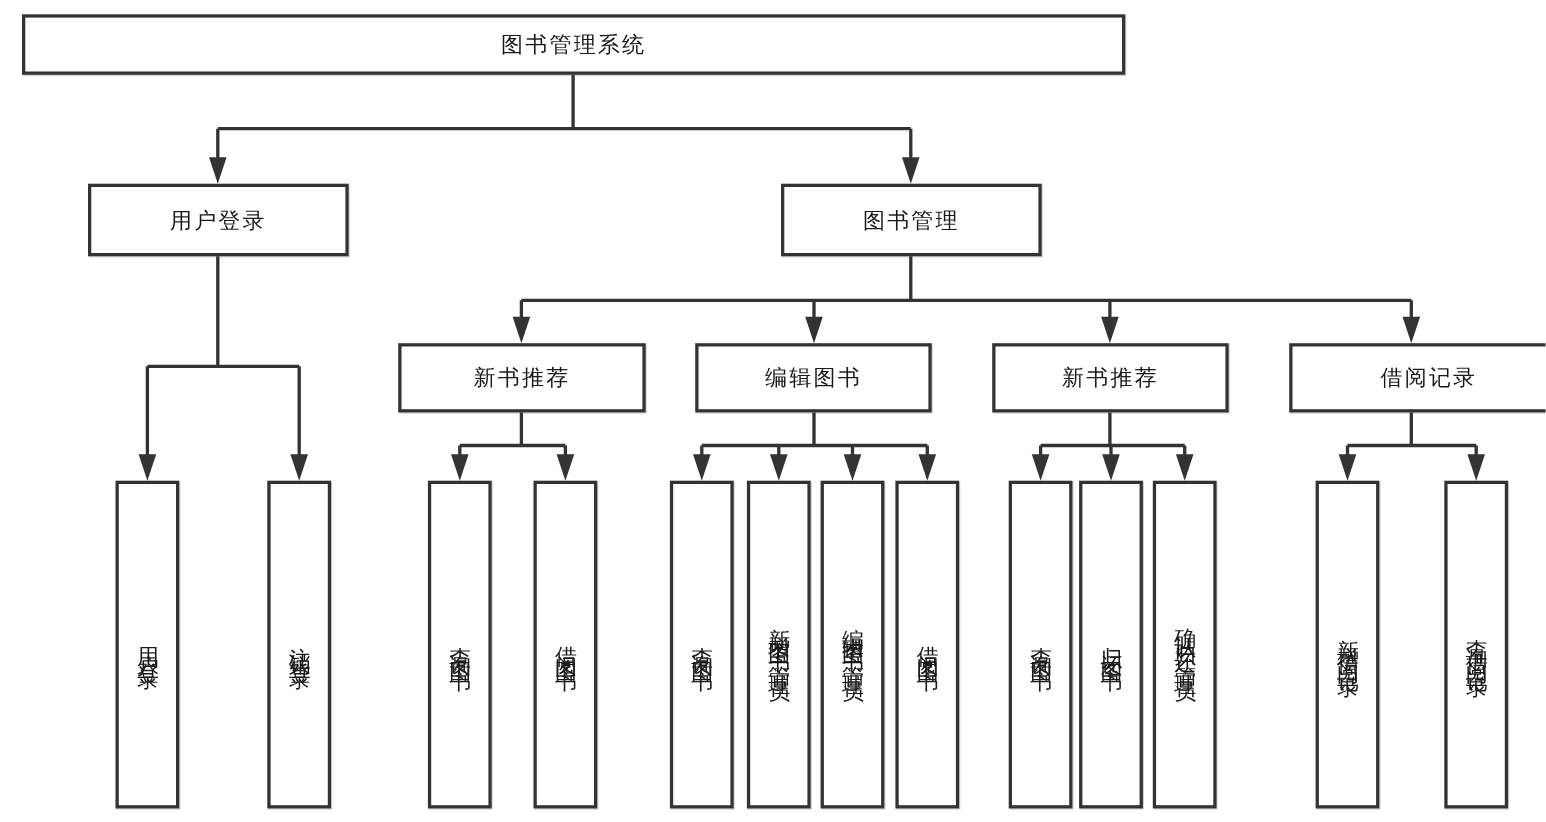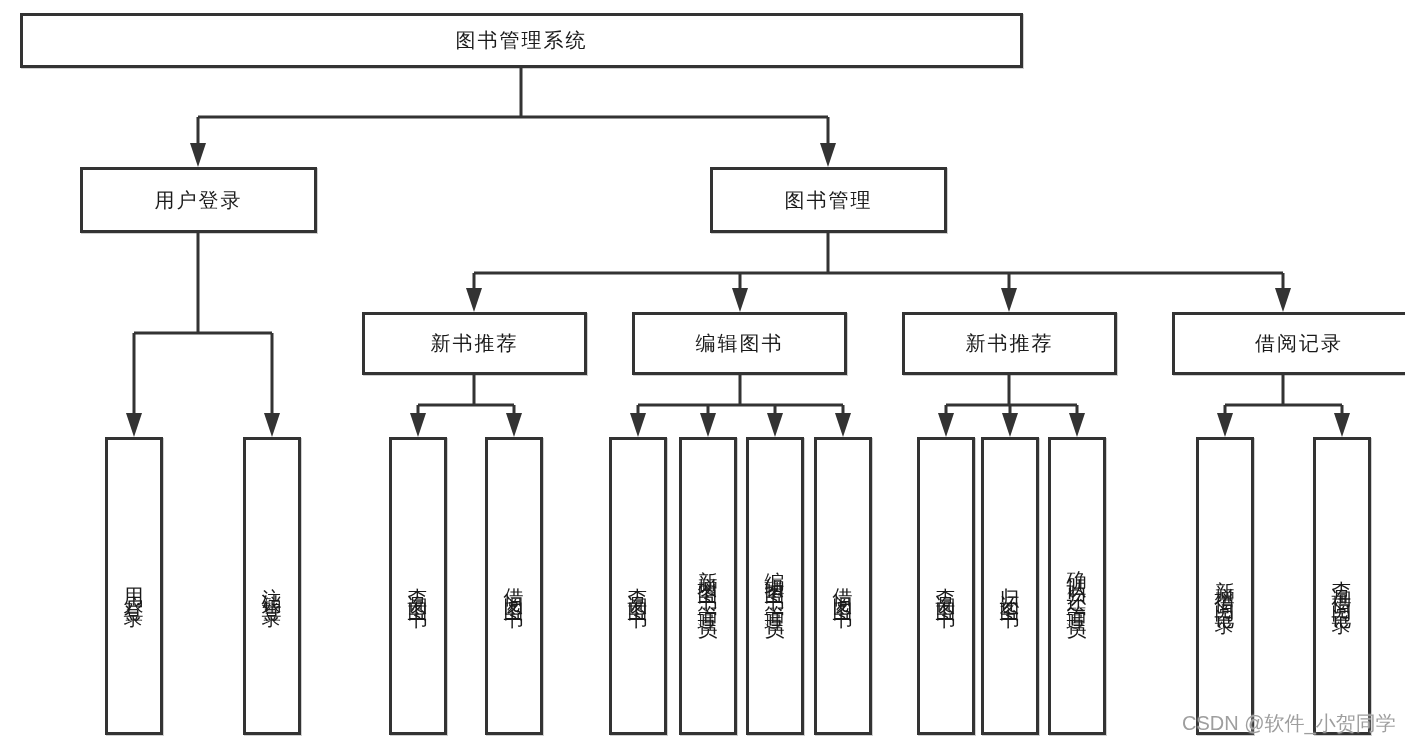--- a/index.html
+++ b/index.html
@@ -94,15 +94,14 @@
       <polygon points="767,413 783,413 775,437"></polygon>
       <polygon points="835,413 851,413 843,437"></polygon>
       <polygon points="938,413 954,413 946,437"></polygon>
       <polygon points="1002,413 1018,413 1010,437"></polygon>
       <polygon points="1069,413 1085,413 1077,437"></polygon>
       <polygon points="1217,413 1233,413 1225,437"></polygon>
       <polygon points="1334,413 1350,413 1342,437"></polygon>
     </g>
   </svg>
 
-  <div class="watermark">CSDN @软件_小贺同学</div>
 
 </div>
 
 </body></html>

